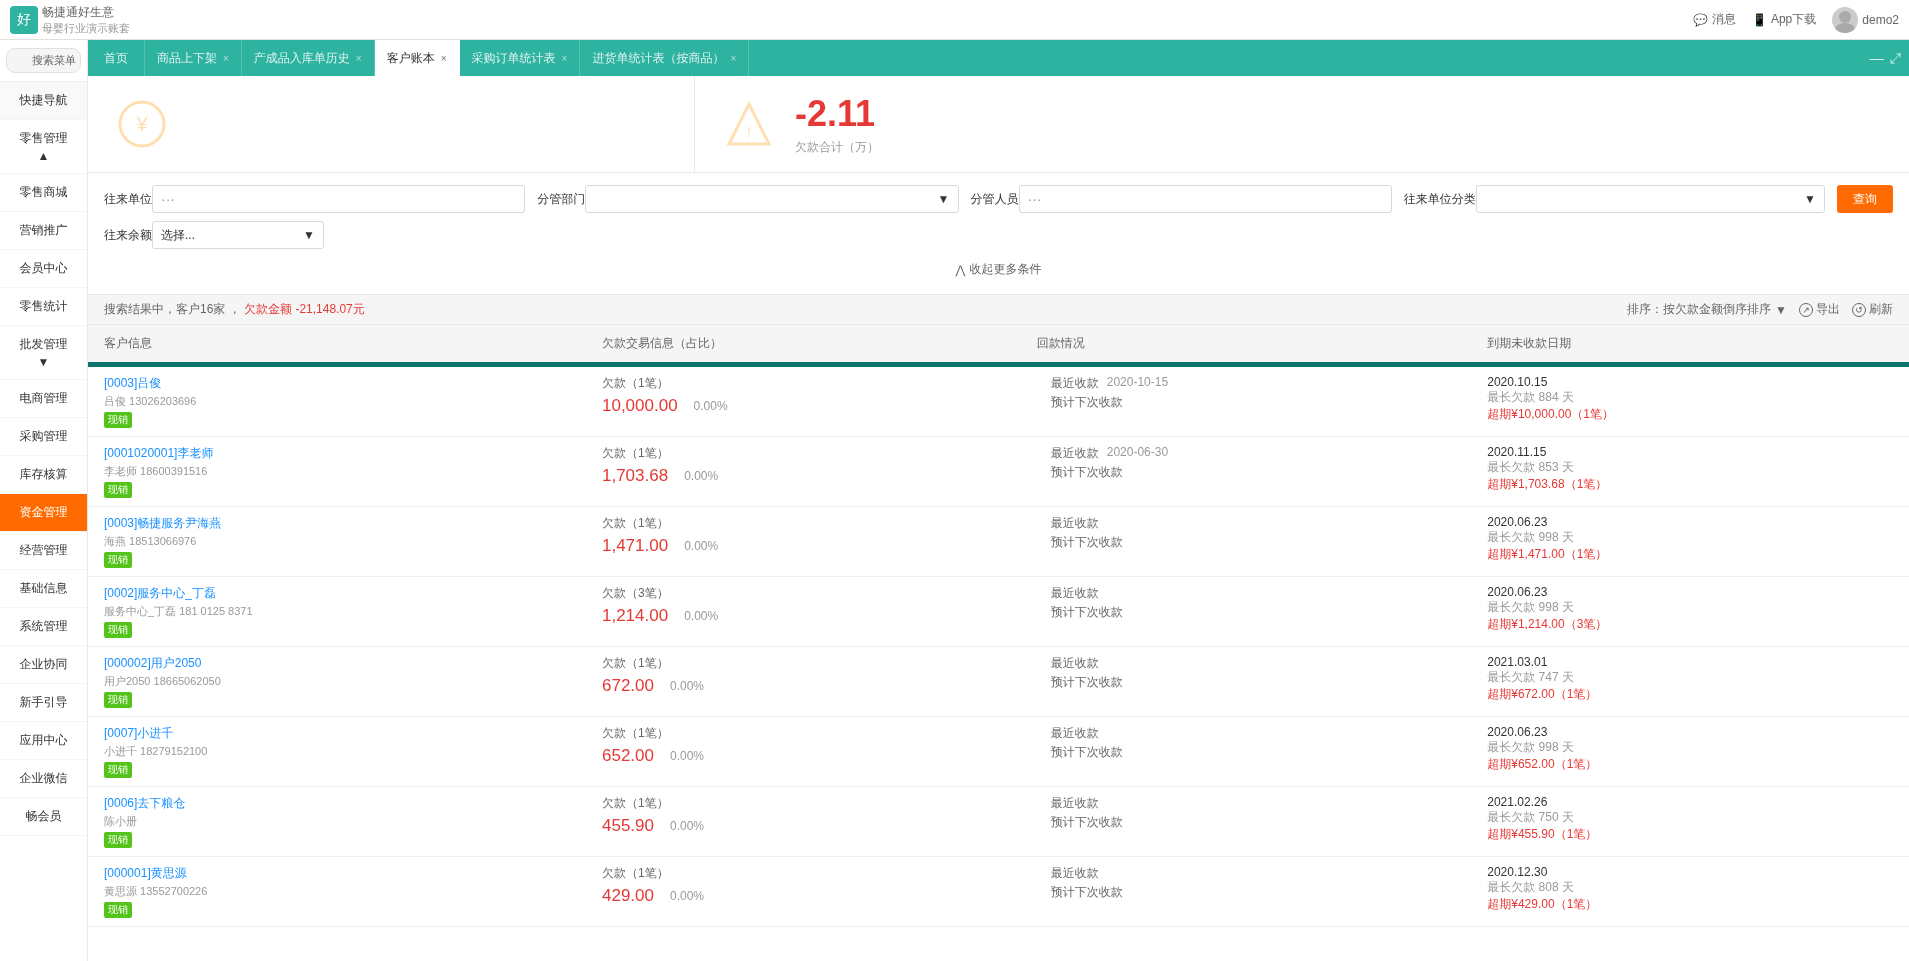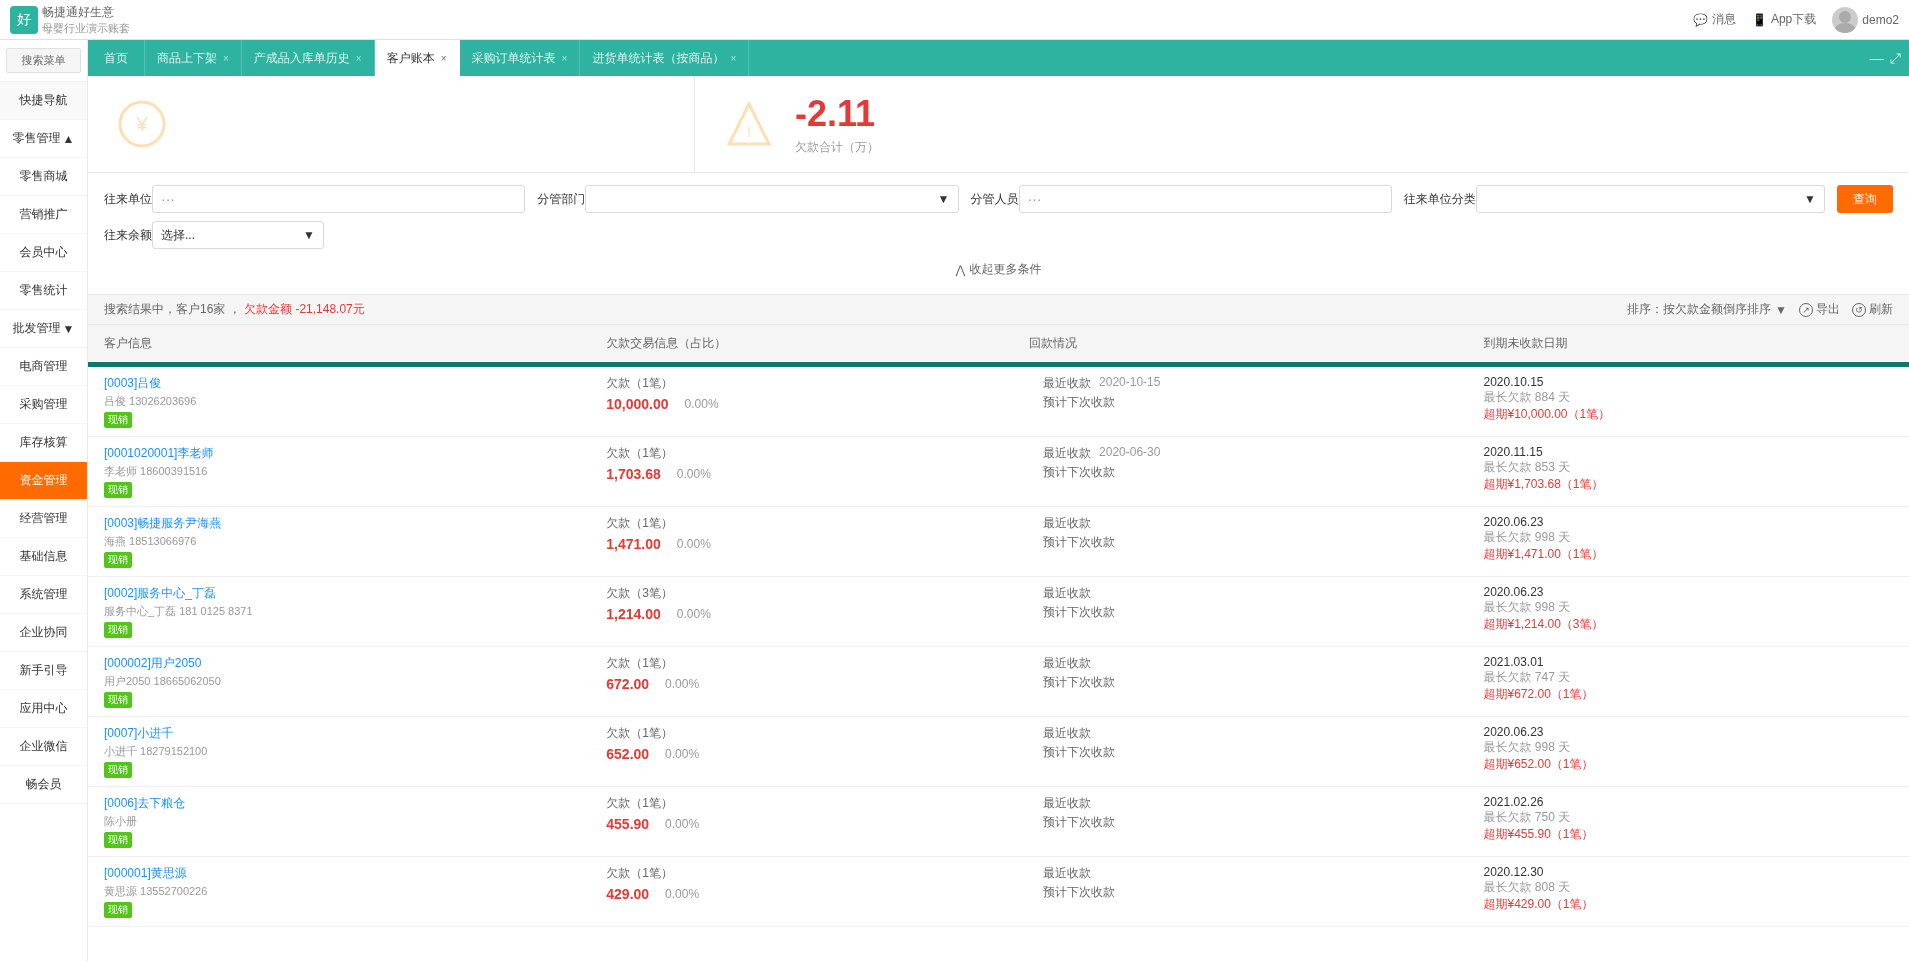--- a/index.html
+++ b/index.html
@@ -17,24 +17,24 @@
     .logo-text { font-size: 12px; color: #666; }
     .demo-text { font-size: 11px; color: #999; }
     .top-bar-right { display: flex; align-items: center; gap: 16px; }
     .top-right-item { display: flex; align-items: center; gap: 4px; cursor: pointer; color: #666; font-size: 12px; }
     .avatar { width: 26px; height: 26px; border-radius: 50%; background: #ccc; display: flex; align-items: center; justify-content: center; overflow: hidden; }
     
     
     .layout { display: flex; height: calc(100vh - 40px); }
     .sidebar { width: 88px; background: #fff; border-right: 1px solid #e8e8e8; display: flex; flex-direction: column; overflow-y: auto; flex-shrink: 0; }
     .sidebar-search { padding: 8px 6px; border-bottom: 1px solid #f0f0f0; }
-    .sidebar-search-btn { width: 100%; padding: 4px; background: #f5f5f5; border: 1px solid #e0e0e0; border-radius: 2px; cursor: pointer; font-size: 11px; color: #666; text-align: center; }
+    .sidebar-search-btn { width: 100%; padding: 4px; background: #f5f5f5; border: 1px solid #e0e0e0; border-radius: 9px; cursor: pointer; font-size: 11px; color: #666; text-align: right; }
     .sidebar-nav-item { padding: 10px 6px; text-align: center; cursor: pointer; font-size: 12px; color: #333; border-bottom: 1px solid #f5f5f5; }
     .sidebar-nav-item.active { background: #ff6b00; color: white; }
-    .sidebar-nav-item.has-arrow { display: flex; align-items: center; justify-content: center; gap: 2px; }
+    .sidebar-nav-item.has-arrow { display: flex; align-items: center; justify-content: center; gap: 2px; flex-direction: column; }
     .quick-nav { background: #f9f9f9; }
     
     
     .main-content { flex: 1; display: flex; flex-direction: column; overflow: hidden; }
     
     
     .tab-bar {
       display: flex; align-items: center; background: #2db3a0; height: 36px;
       padding: 0; overflow-x: auto; flex-shrink: 0;
     }
@@ -116,21 +116,21 @@
     .data-table { width: 100%; border-collapse: collapse; }
     .data-table th {
       background: #f5f5f5; padding: 10px 16px; text-align: left;
       font-size: 12px; color: #666; border-bottom: 5px solid #0f766e;
       font-weight: normal; position: sticky; top: 0; z-index: 1;
     }
     .data-table td { padding: 8px 16px; border-bottom: 1px solid #f0f0f0; font-size: 12px; vertical-align: top; }
     .customer-name { color: #1890ff; cursor: pointer; font-size: 12px; }
     .customer-sub { font-size: 11px; color: #999; margin-top: 2px; }
     .tag-xian { display: inline-block; background: #52c41a; color: white; font-size: 10px; padding: 1px 4px; border-radius: 2px; margin-top: 3px; }
-    .debt-amount { color: #e53935; font-size: 14px; font-weight: bold; cursor: pointer; }
+    .debt-amount { color: #e53935; font-size: 17px; font-weight: normal; cursor: pointer; }
     .debt-count { color: #666; font-size: 12px; margin-bottom: 4px; }
     .debt-pct { color: #999; font-size: 12px; margin-left: 16px; }
     .collection-row { display: flex; gap: 8px; font-size: 12px; color: #666; margin-bottom: 2px; margin-left: 14px; }
     .collection-date { color: #999; }
     .overdue-amount { color: #e53935; cursor: pointer; }
     .overdue-days { color: #999; font-size: 12px; }
     .due-date-cell { font-size: 12px; color: #333; }
   </style>
 </head>
 <body>

